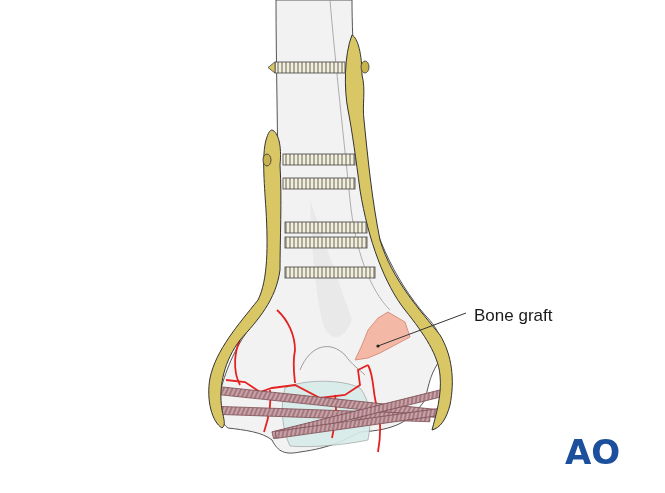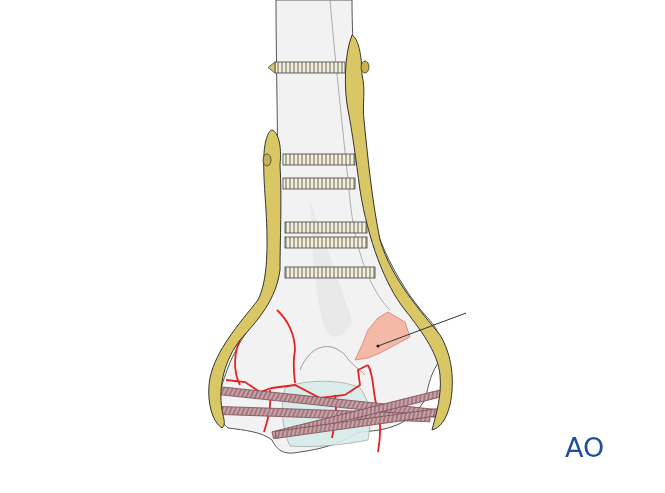--- a/index.html
+++ b/index.html
@@ -1,22 +1,22 @@
 <!DOCTYPE html>
 <html><head>
 <meta charset="utf-8">
 <style>
   html, body { margin: 0; padding: 0; background: #ffffff; }
   body { width: 665px; height: 493px; position: relative; overflow: hidden;
          font-family: "Liberation Sans", sans-serif; }
   #stage { position: absolute; left: 0; top: 0; width: 665px; height: 493px; }
   .label { position: absolute; font-size: 17px; color: #1a1a1a;
            font-family: "Liberation Sans", sans-serif; white-space: nowrap; }
-  .logo { position: absolute; font-family: "DejaVu Sans", sans-serif; font-weight: normal;
-          font-size: 27px; letter-spacing: 0px; }
+  .logo { position: absolute; font-family: "DejaVu Sans", sans-serif; font-weight: bold;
+          font-size: 34px; letter-spacing: 0px; }
 </style>
 </head>
 <body>
 
 <div id="stage">
   <svg width="665" height="493" viewBox="0 0 665 493" xmlns="http://www.w3.org/2000/svg">
     <defs>
       <pattern id="thread" width="4" height="10" patternUnits="userSpaceOnUse">
         <rect width="4" height="10" fill="#f3efd9"></rect>
         <line x1="2" y1="0" x2="2" y2="10" stroke="#555" stroke-width="0.9"></line>
@@ -81,17 +81,18 @@
     <path d="M272,130 C278,132 282,145 280,165 C282,200 280,240 280,270
              C276,300 258,320 240,340 C225,360 218,385 222,410 C224,420 226,425 222,428
              C212,422 206,400 210,378 C216,350 238,325 258,300 C268,280 268,245 266,210
              C264,180 262,155 266,140 C268,133 270,130 272,130 Z" fill="#d9c766" stroke="#333" stroke-width="1"></path>
     <ellipse cx="267" cy="160" rx="4" ry="6" fill="#c6b24e" stroke="#333" stroke-width="0.8"></ellipse>
 
     <line x1="378" y1="346" x2="466" y2="313" stroke="#333" stroke-width="1"></line>
     <circle cx="378" cy="346" r="1.6" fill="#222"></circle>
   </svg>
 
+  <div class="label" style="left:474px; top:306px;">Bone graft</div>
 
   <div class="logo" style="left:565px; top:432px;">
     <span style="color:#1c4f9c;">AO</span>
   </div>
 </div>
 
 </body></html>

